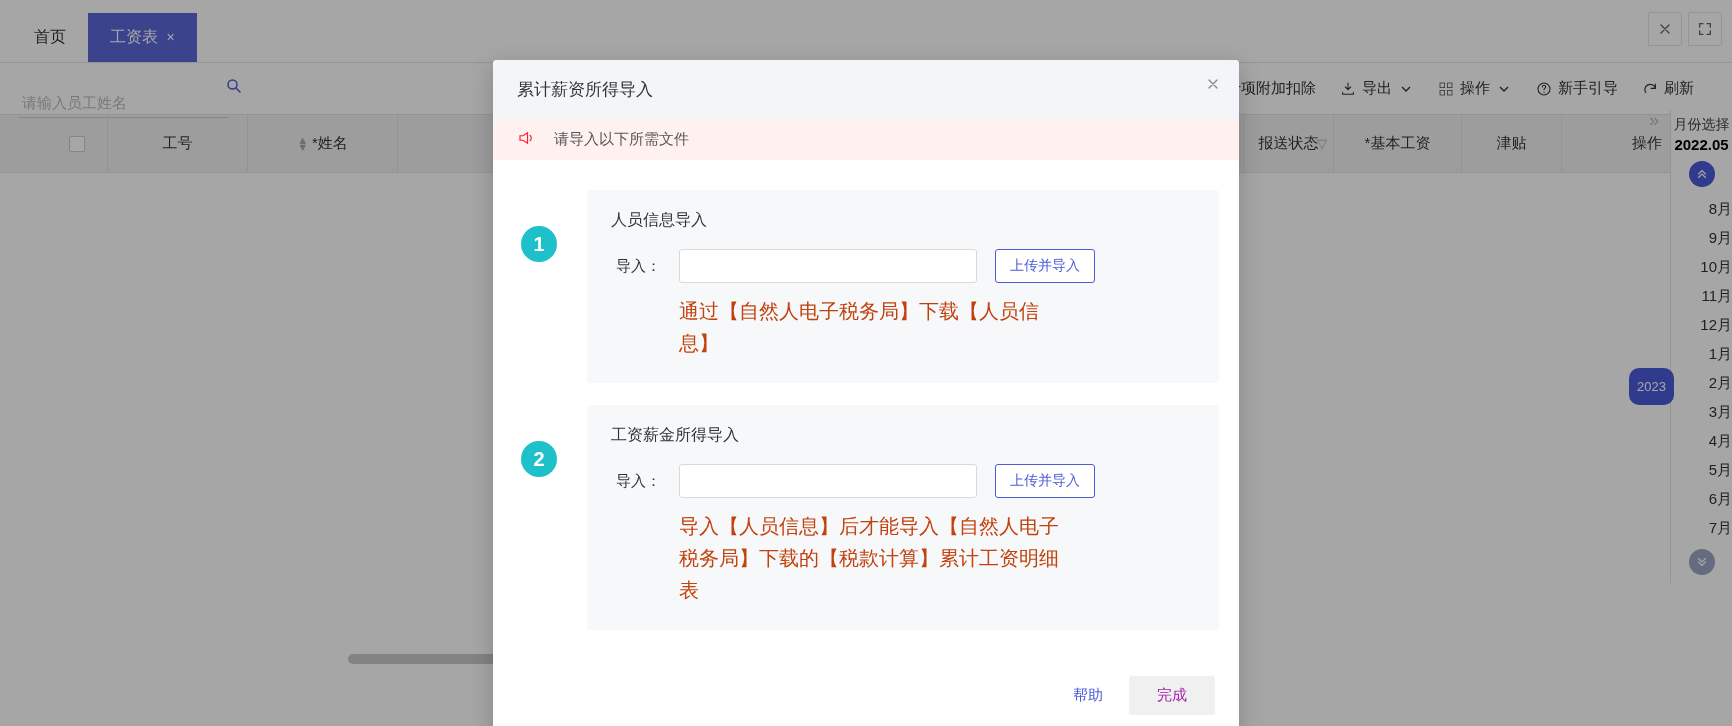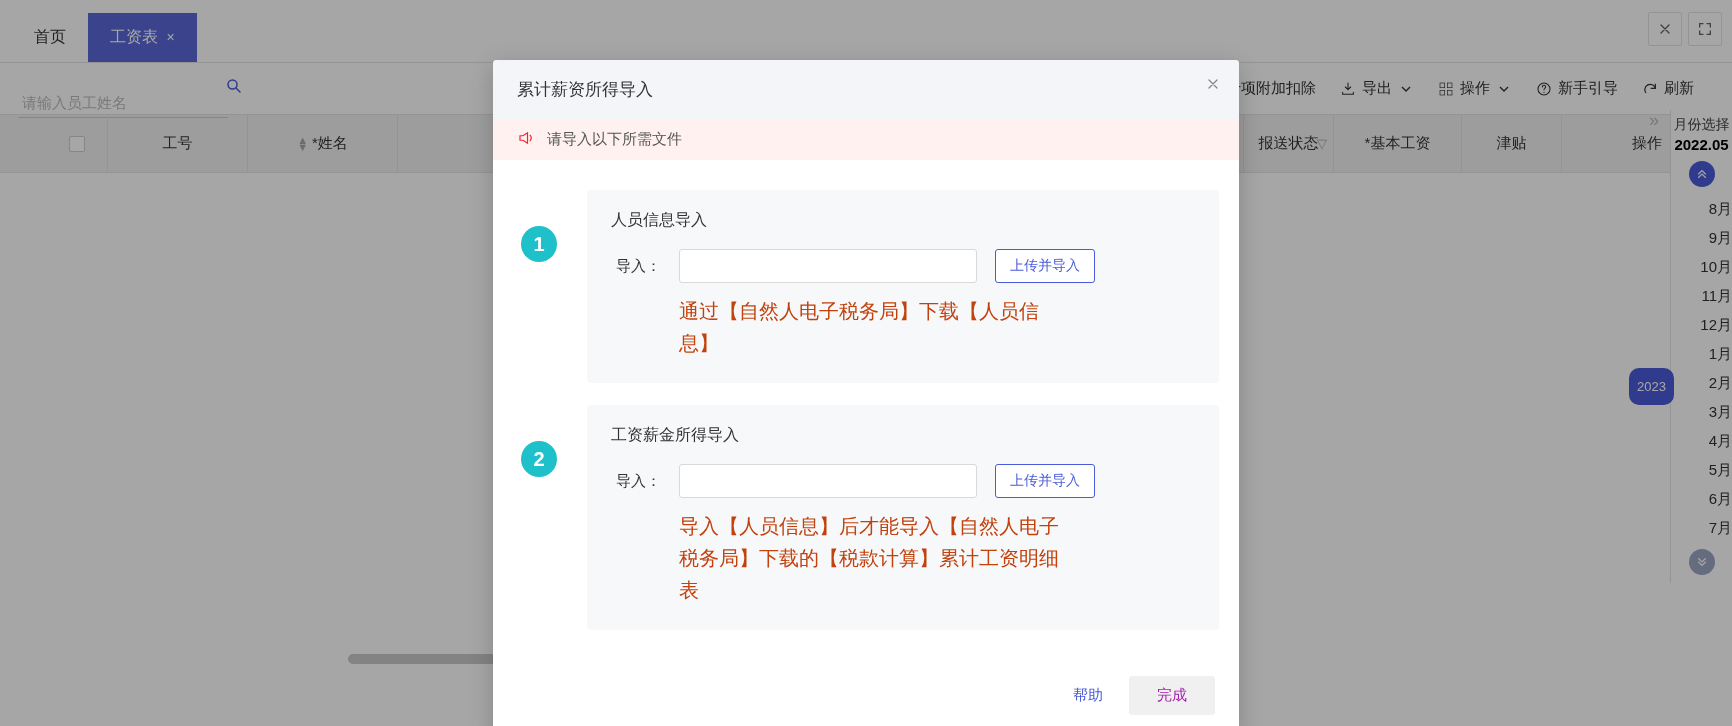--- a/index.html
+++ b/index.html
@@ -46,21 +46,21 @@
   .month-rail .circle-down { background:#9da6c4; margin-top:6px; }
   .month-rail .m { padding:5px 0; cursor:pointer; color:#333; width:100%; text-align:right; }
   .year-badge { position:absolute; left:-42px; top:258px; background:#4a5bd9; color:#fff; font-size:13px; padding:11px 8px; border-radius:10px; }
   .rail-expand { position:absolute; left:-22px; top:0; color:#bbb; cursor:pointer; font-size:18px; }
 
   
   .overlay { position:absolute; inset:0; background:rgba(0,0,0,0.35); z-index:10; }
   .modal { position:absolute; left:50%; top:60px; transform:translateX(-50%); width:746px; background:#fff; border-radius:4px; box-shadow:0 6px 24px rgba(0,0,0,.2); z-index:11; }
   .modal-head { padding:18px 24px; font-size:17px; color:#333; position:relative; background:#f3f5f9; border-radius:4px 4px 0 0; }
   .modal-close { position:absolute; right:18px; top:16px; color:#888; cursor:pointer; font-size:18px; }
-  .modal-alert { background:#fff1f0; color:#555; padding:10px 24px; display:flex; align-items:center; gap:12px; font-size:15px; }
+  .modal-alert { background:#fff1f0; color:#555; padding:10px 24px; display:flex; align-items:center; gap:19px; font-size:15px; }
   .modal-alert .horn { color:#f5222d; }
   .modal-body { padding:30px 20px 10px; }
   .step { display:flex; gap:30px; margin-bottom:22px; align-items:flex-start; }
   .step-badge { width:36px; height:36px; border-radius:50%; background:#1ec0c9; color:#fff; font-size:20px; font-weight:600; display:flex; align-items:center; justify-content:center; margin-top:36px; margin-left:8px; flex-shrink:0; }
   .step-card { flex:1; background:#f7f8fa; border-radius:4px; padding:20px 24px 24px; }
   .step-title { font-size:16px; color:#333; margin-bottom:18px; }
   .step-row { display:flex; align-items:center; gap:18px; margin-bottom:12px; }
   .step-row label { font-size:15px; color:#333; width:50px; text-align:right; }
   .step-row input { flex:0 0 298px; height:34px; border:1px solid #d9d9d9; border-radius:3px; padding:0 8px; font-size:14px; outline:none; }
   .upload-btn { border:1px solid #4a5bd9; color:#4a5bd9; background:#fff; padding:7px 14px; font-size:14px; border-radius:3px; cursor:pointer; }

